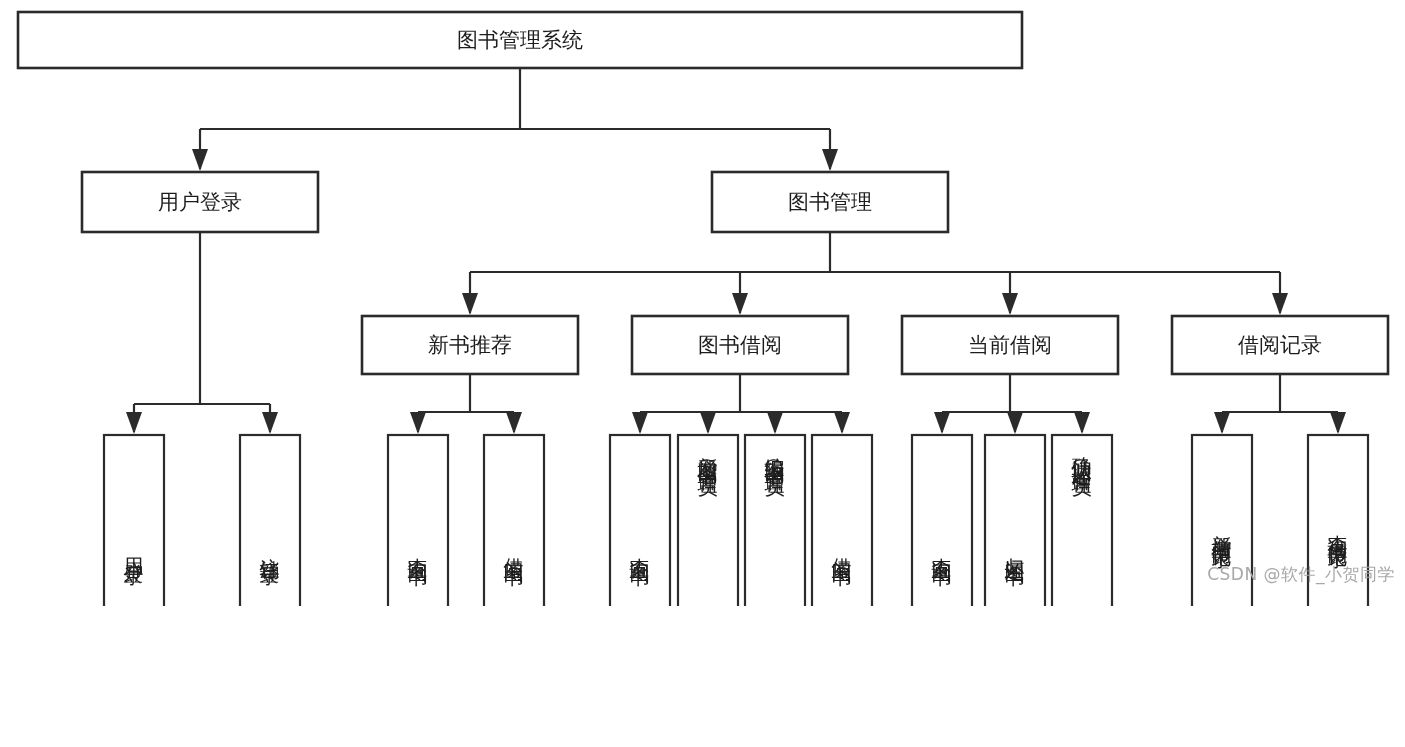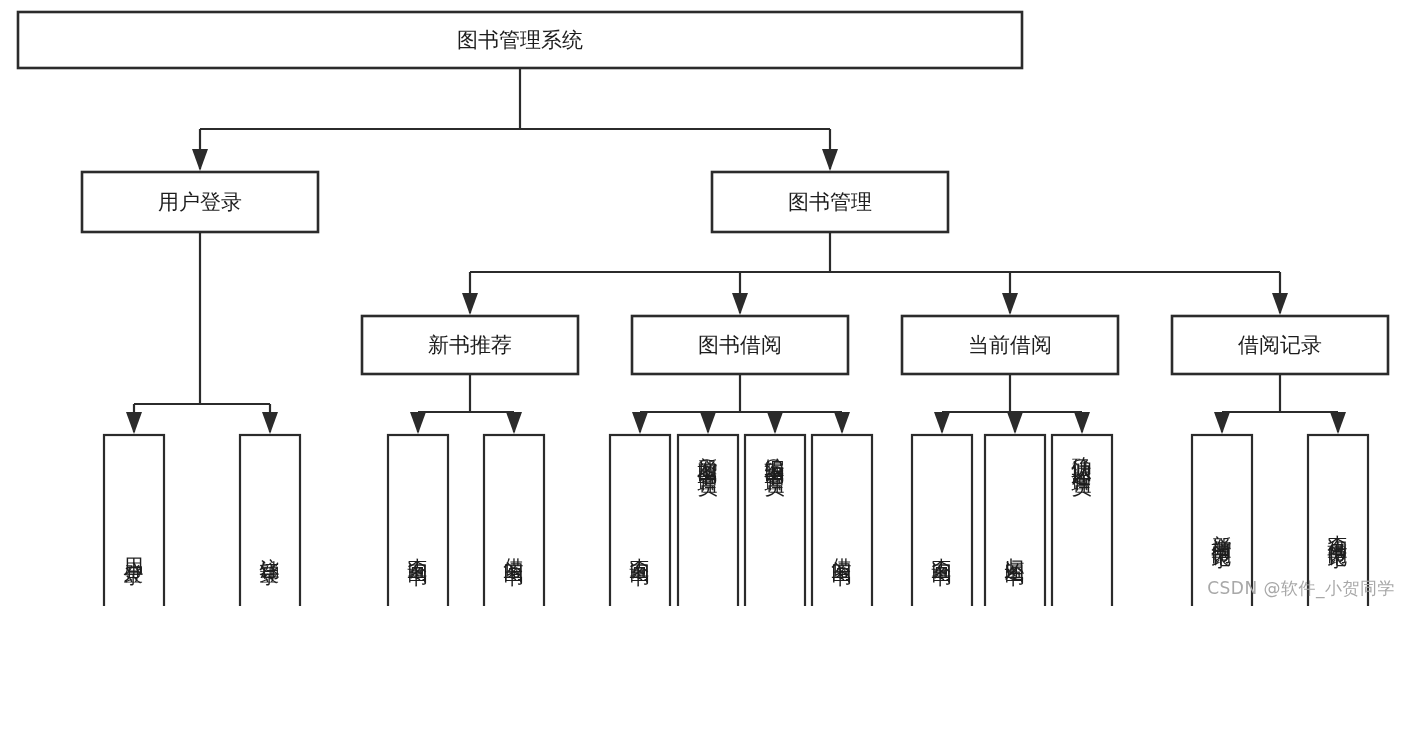--- a/index.html
+++ b/index.html
@@ -63,21 +63,21 @@
     font-family: "DejaVu Sans", "Liberation Sans", sans-serif;
     font-size: 20px;
     line-height: 1;
     letter-spacing: 3px;
     color: #1d1d1d;
     white-space: nowrap;
   }
   .watermark {
     position: absolute;
     right: 10px;
-    bottom: 6px;
+    bottom: 20px;
     font-family: "DejaVu Sans", "Liberation Sans", sans-serif;
     font-size: 17px;
     color: #a8a8a8;
     letter-spacing: 0.5px;
     white-space: nowrap;
   }
 </style>
 </head>
 <body>
 

